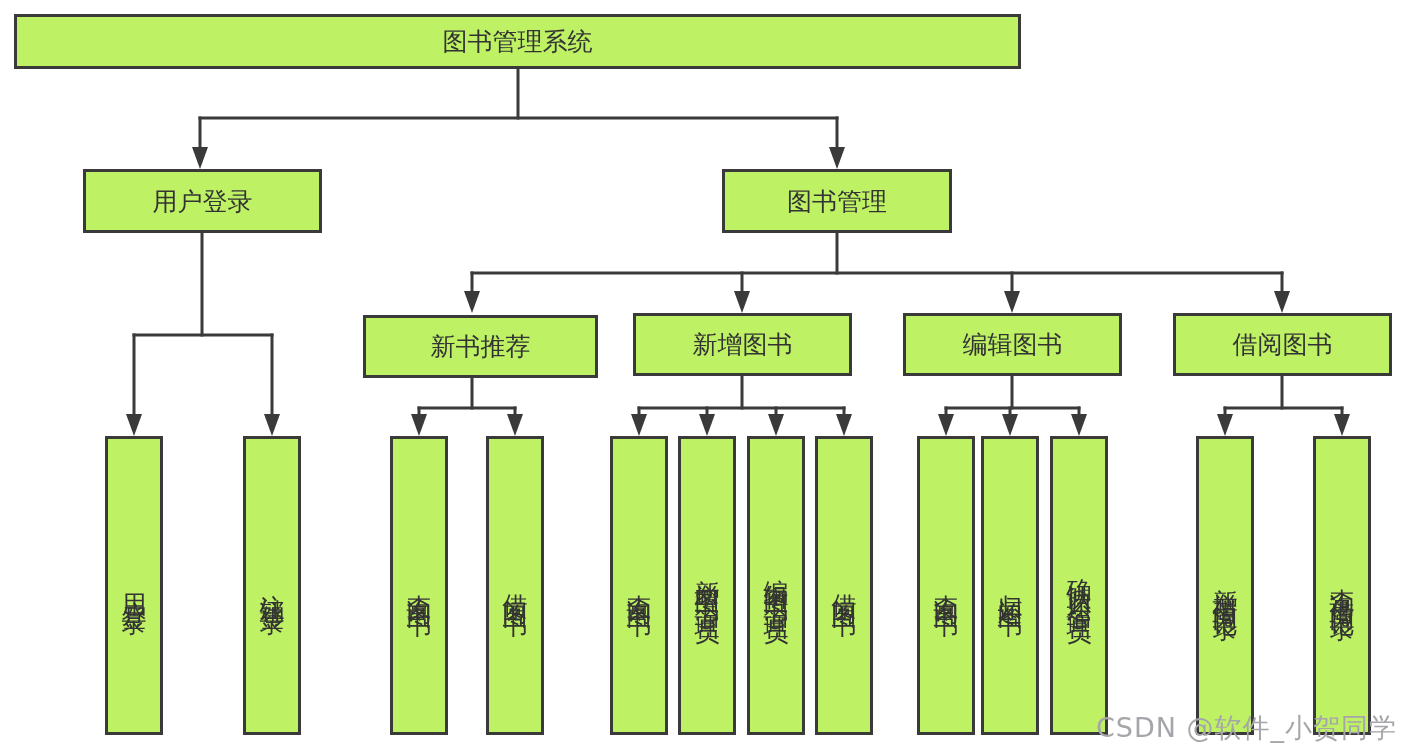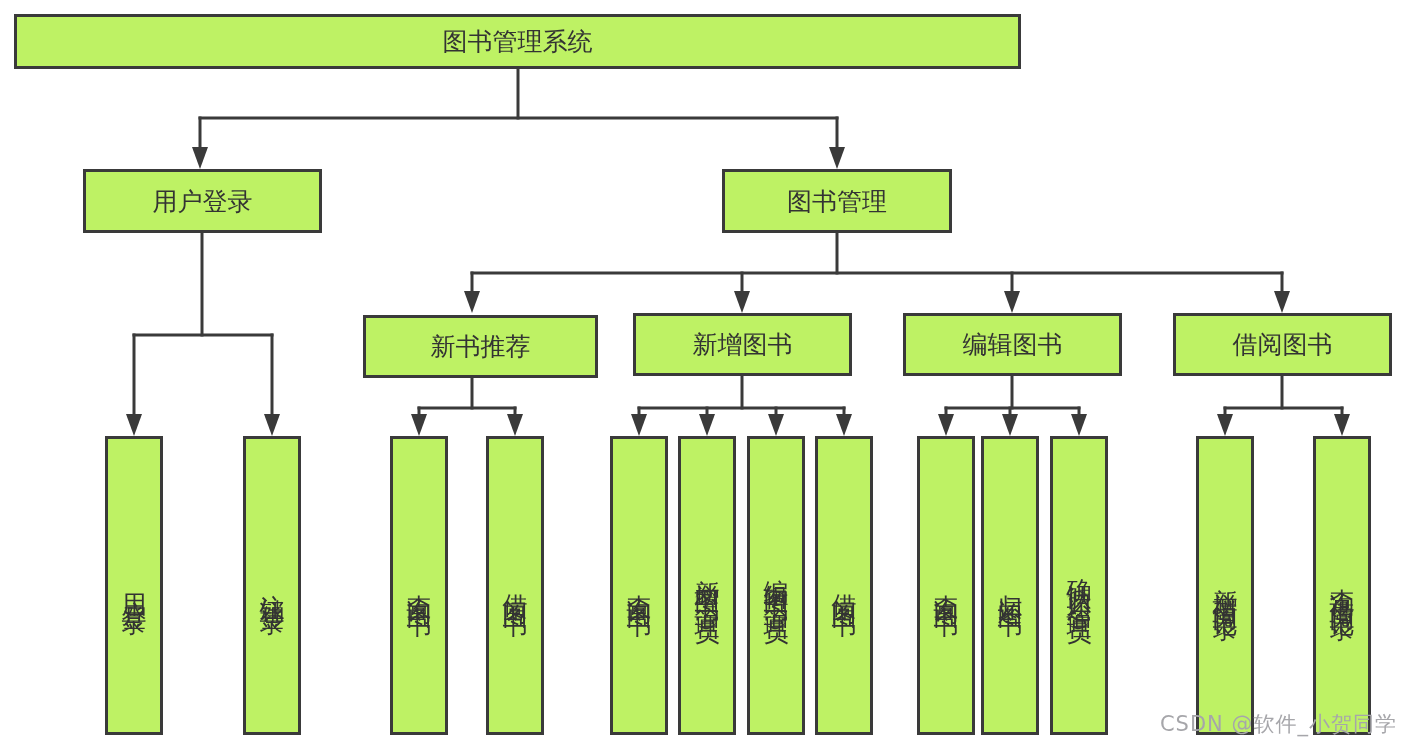--- a/index.html
+++ b/index.html
@@ -54,21 +54,21 @@
   .c5  { left: 610px; }  .c6  { left: 678px; }
   .c7  { left: 747px; }  .c8  { left: 815px; }
   .c9  { left: 917px; }  .c10 { left: 981px; }
   .c11 { left: 1050px; } .c12 { left: 1196px; }
   .c13 { left: 1313px; }
   #watermark {
     position: absolute;
     right: 8px;
     top: 710px;
     z-index: 3;
-    font-size: 21px;
+    font-size: 27px;
     color: #a6a6aa;
     letter-spacing: 1px;
   }
 </style>
 </head>
 <body>
 
 <div id="canvas">
 
   <svg id="connectors" viewBox="0 0 1405 747" xmlns="http://www.w3.org/2000/svg">

